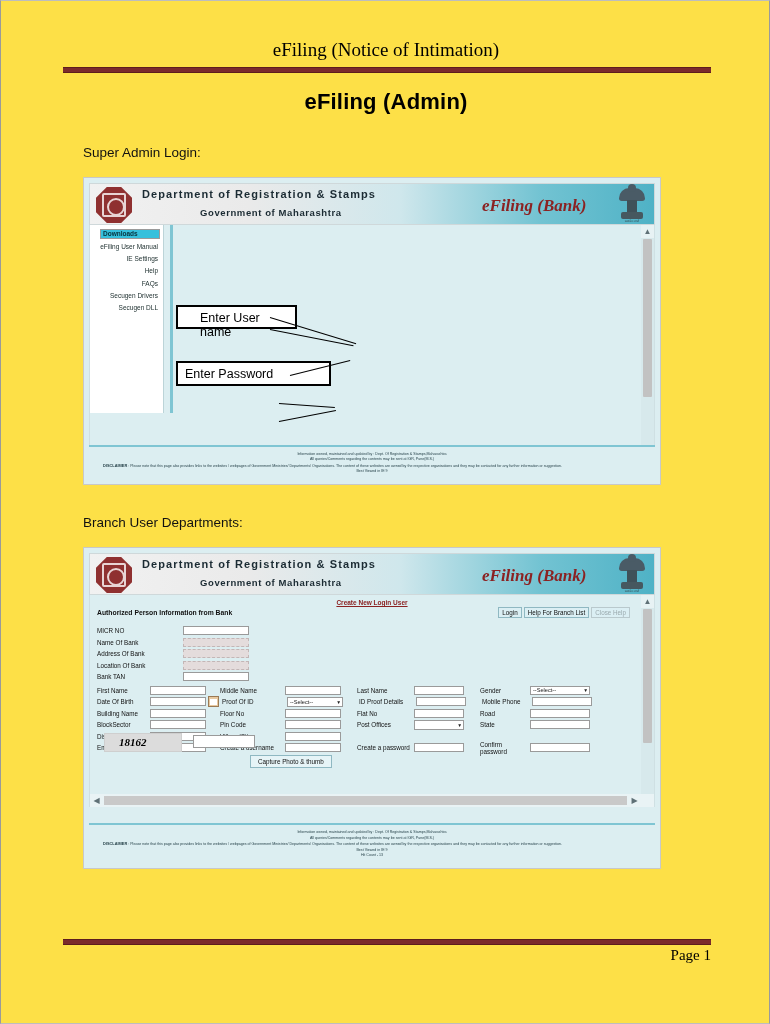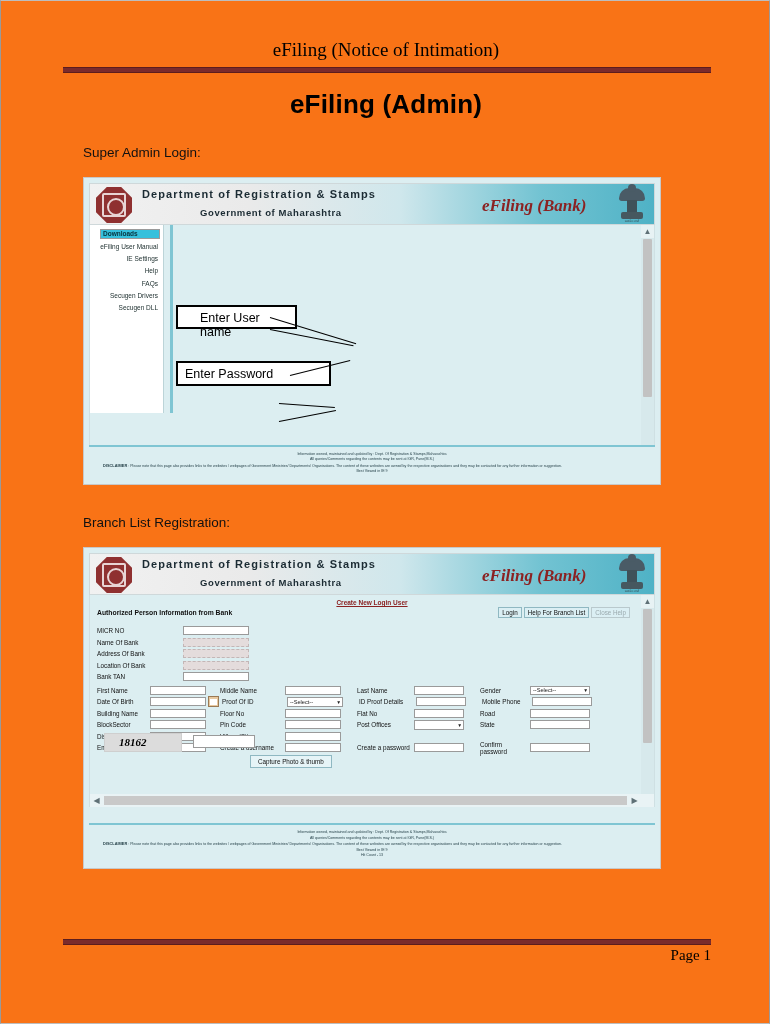--- a/index.html
+++ b/index.html
@@ -1,27 +1,27 @@
 <!DOCTYPE html>
 <html><head>
 <meta charset="utf-8">
 <style>
   html,body{margin:0;padding:0;background:#fff;}
   body{width:770px;height:1024px;font-family:"Liberation Sans",sans-serif;color:#000;}
   .page{position:relative;width:770px;height:1024px;box-sizing:border-box;
         border-left:1px solid #9a9a9a;border-right:1px solid #9a9a9a;
-        border-top:1px solid #bdbdbd;border-bottom:1px solid #bdbdbd;background:#f97316;}
+        border-top:1px solid #bdbdbd;border-bottom:1px solid #bdbdbd;background:#fde047;}
   .doc-head{position:absolute;top:38px;left:0;width:770px;text-align:center;
             font-family:"Liberation Serif",serif;font-size:19px;color:#000;}
   .rule{position:absolute;left:62px;width:648px;height:4px;
         background:#7b2b2b;border-top:1px solid #5d1d1d;border-bottom:1px solid #5d1d1d;}
   .rule-top{top:66px;}
   .rule-bot{top:938px;}
   .doc-title{position:absolute;top:88px;left:0;width:770px;text-align:center;
-             font-size:26px;font-weight:bold;letter-spacing:.2px;}
+             font-size:22px;font-weight:bold;letter-spacing:.2px;}
   .section-label{position:absolute;left:82px;font-size:13.5px;color:#111;}
   .page-num{position:absolute;top:946px;left:0;width:710px;text-align:right;
             font-family:"Liberation Serif",serif;font-size:15px;}
 
   
   .shot{position:absolute;left:82px;width:578px;background:#dceef1;
         border:1px solid #c8c8c8;box-sizing:border-box;}
   .shot1{top:176px;height:308px;}
   .shot2{top:546px;height:322px;}
 
@@ -191,21 +191,21 @@
     </div>
 
     <div class="bfoot">
       <div>Information owned, maintained and updated by : Dept. Of Registration &amp; Stamps,Maharashtra</div>
       <div>All queries/Comments regarding the contents may be sent at IGR, Pune(M.S.)</div>
       <div class="dis"><b>DISCLAIMER</b><span> : Please note that this page also provides links to the websites / webpages of Government Ministries/ Departments/ Organisations. The content of these websites are owned by the respective organisations and they may be contacted for any further information or suggestion.</span></div>
       <div>Best Viewed in IE 9</div>
     </div>
   </div>
 
-  <div class="section-label" style="top:514px">Branch List Registration:</div>
+  <div class="section-label" style="top:514px">Branch User Departments:</div>
 
   <div class="shot shot2">
 
     <div class="brandbar">
       <div class="logo">
           <div class="oct">
             <i></i>
           </div>
         </div>
       <div class="dept">Department of Registration &amp; Stamps</div>

